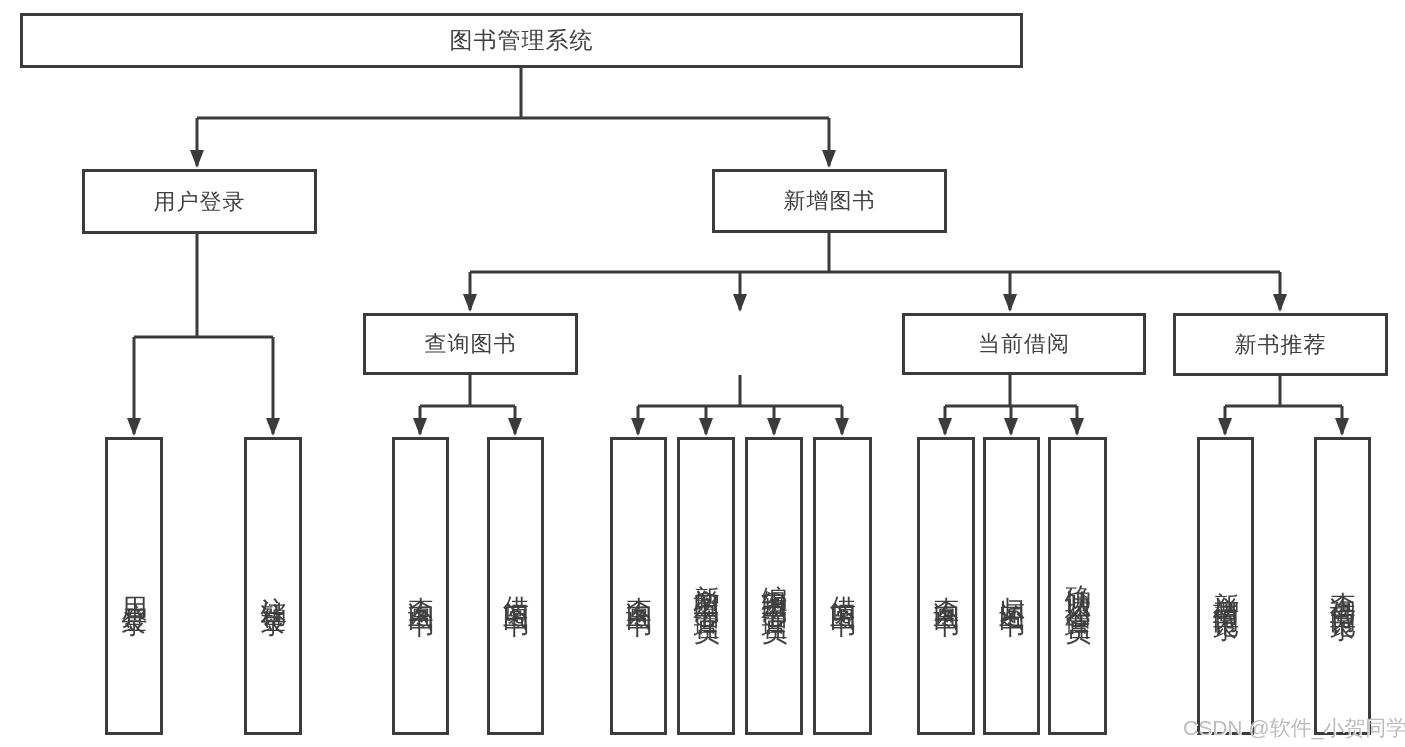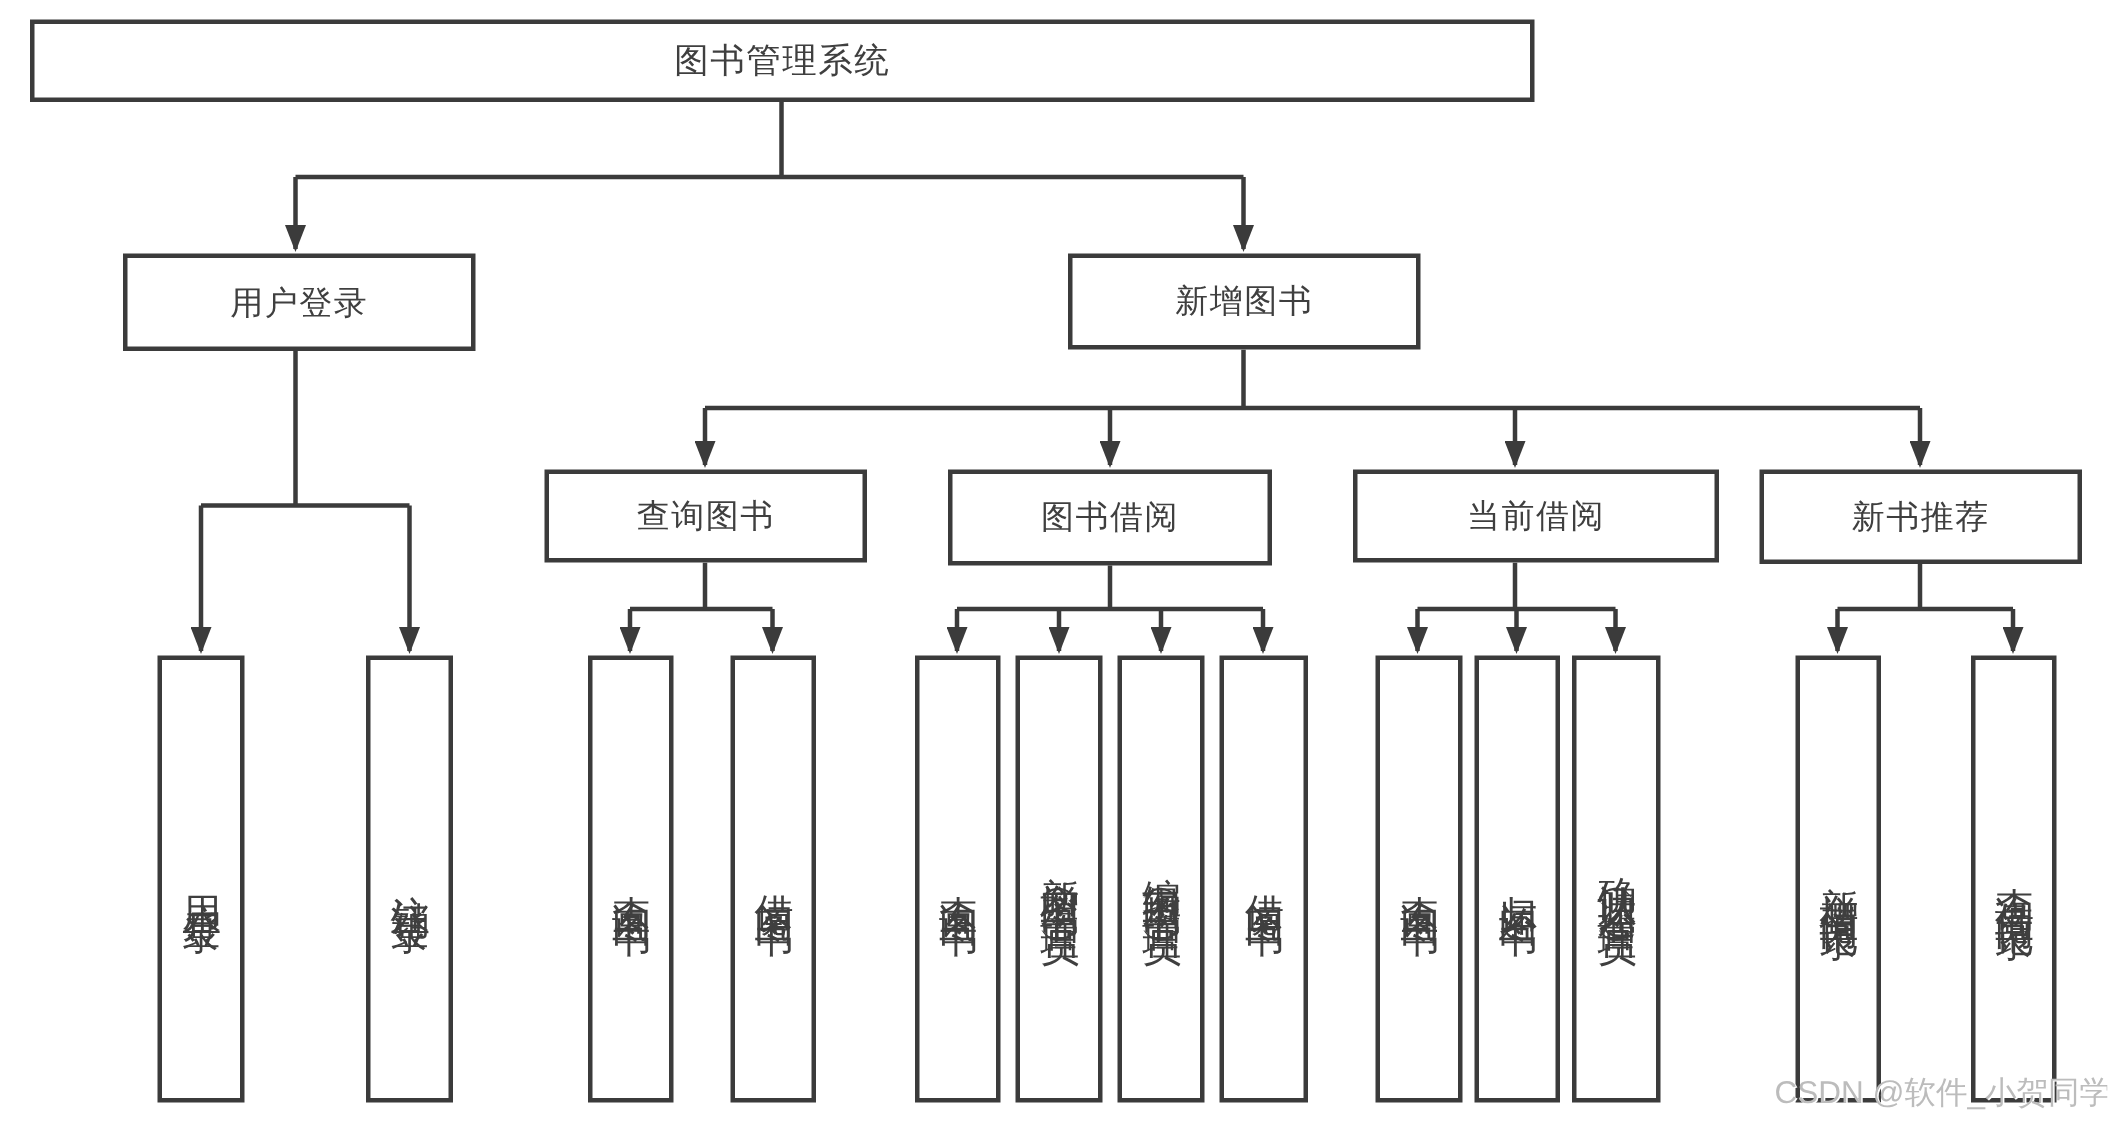--- a/index.html
+++ b/index.html
@@ -92,23 +92,20 @@
   <div class="box hbox" style="left:82px;top:169px;width:235px;height:65px">
     <span>用户登录</span>
   </div>
   <div class="box hbox" style="left:712px;top:169px;width:235px;height:64px">
     <span>新增图书</span>
   </div>
 
   <div class="box hbox" style="left:363px;top:313px;width:215px;height:62px">
     <span>查询图书</span>
   </div>
-  <div class="box hbox" style="left:632px;top:313px;width:216px;height:64px">
-    <span>图书借阅</span>
-  </div>
   <div class="box hbox" style="left:902px;top:313px;width:244px;height:62px">
     <span>当前借阅</span>
   </div>
   <div class="box hbox" style="left:1173px;top:313px;width:215px;height:63px">
     <span>新书推荐</span>
   </div>
 
   <div class="box vbox" style="left:105px;top:437px;width:58px;height:298px">
     <span>用户登录</span>
   </div>

